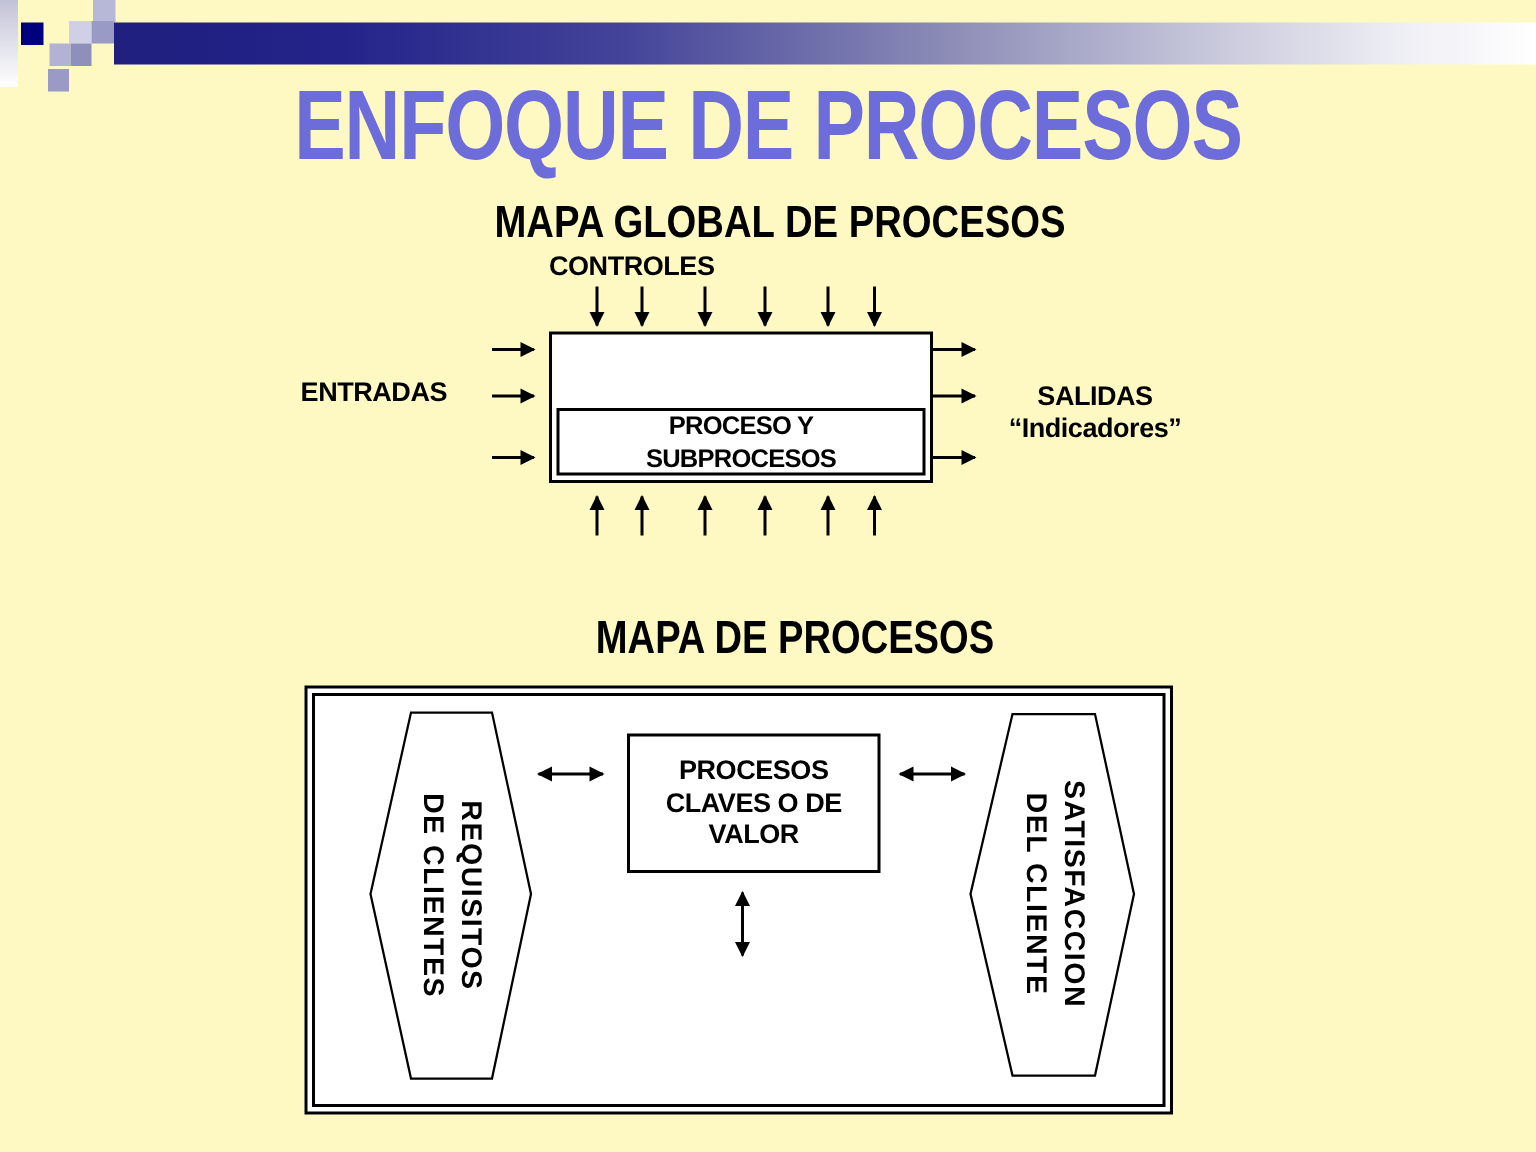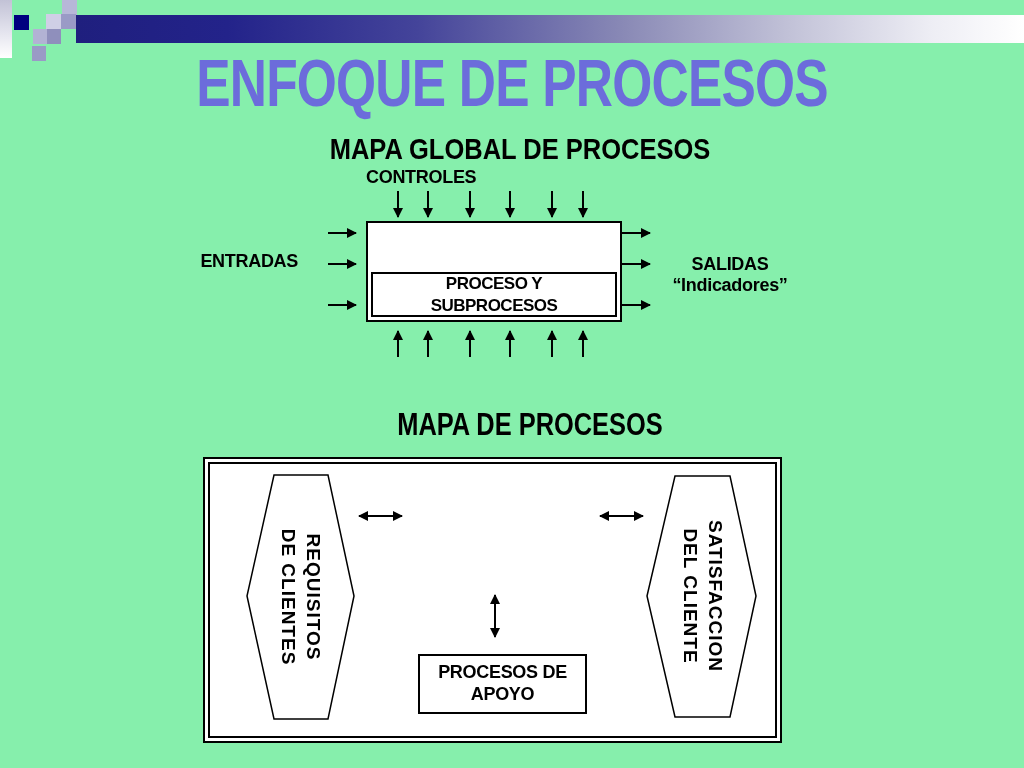--- a/index.html
+++ b/index.html
@@ -1,17 +1,17 @@
 <!DOCTYPE html>
 <html style="--c-title: #6c6cdb; --c-bar-navy: #1f1f7e; --c-navy-square: #00007f; --c-ink: #000000;"><head>
 <meta charset="utf-8">
 <style>
   html,body { margin:0; padding:0; background:#fff; }
   #slide {
-    position:relative; width:1024px; height:768px; background:#86efac;
+    position:relative; width:1024px; height:768px; background:#fef9c3;
     font-family:"Liberation Sans", sans-serif; color:#000; overflow:hidden;
   }
   .abs { position:absolute; }
 
   
   .strip  { left:0; top:0; width:12px; height:58px;
             background:linear-gradient(to bottom,#c2c2d6 0%,#e4e4ee 55%,#ffffff 100%); }
   .sq     { position:absolute; }
   .sq-navy{ left:14px; top:15px; width:15px; height:15px; background:var(--c-navy-square,#00007f); }
   .sq-a   { left:62px; top:0;    width:15px; height:15px; background:#b7b7d8; }
@@ -144,21 +144,22 @@
       <line x1="622" y1="305" x2="650" y2="305" marker-end="url(#ah)"></line>
     </g>
 
     <g stroke="#000" stroke-width="2">
       <line x1="359" y1="516" x2="402" y2="516" marker-start="url(#ah)" marker-end="url(#ah)"></line>
       <line x1="600" y1="516" x2="643" y2="516" marker-start="url(#ah)" marker-end="url(#ah)"></line>
       <line x1="495" y1="595" x2="495" y2="637" marker-start="url(#ah)" marker-end="url(#ah)"></line>
     </g>
   </svg>
 
-  <div class="abs plainbox apoyo-box ml">PROCESOS DE
-APOYO</div>
+  <div class="abs plainbox key-box ml">PROCESOS
+CLAVES O DE
+VALOR</div>
 
   <div class="hex-label hex-left-label">REQUISITOS
 DE CLIENTES</div>
   <div class="hex-label hex-right-label">SATISFACCION
 DEL CLIENTE</div>
 
 </div>
 
 </body></html>

